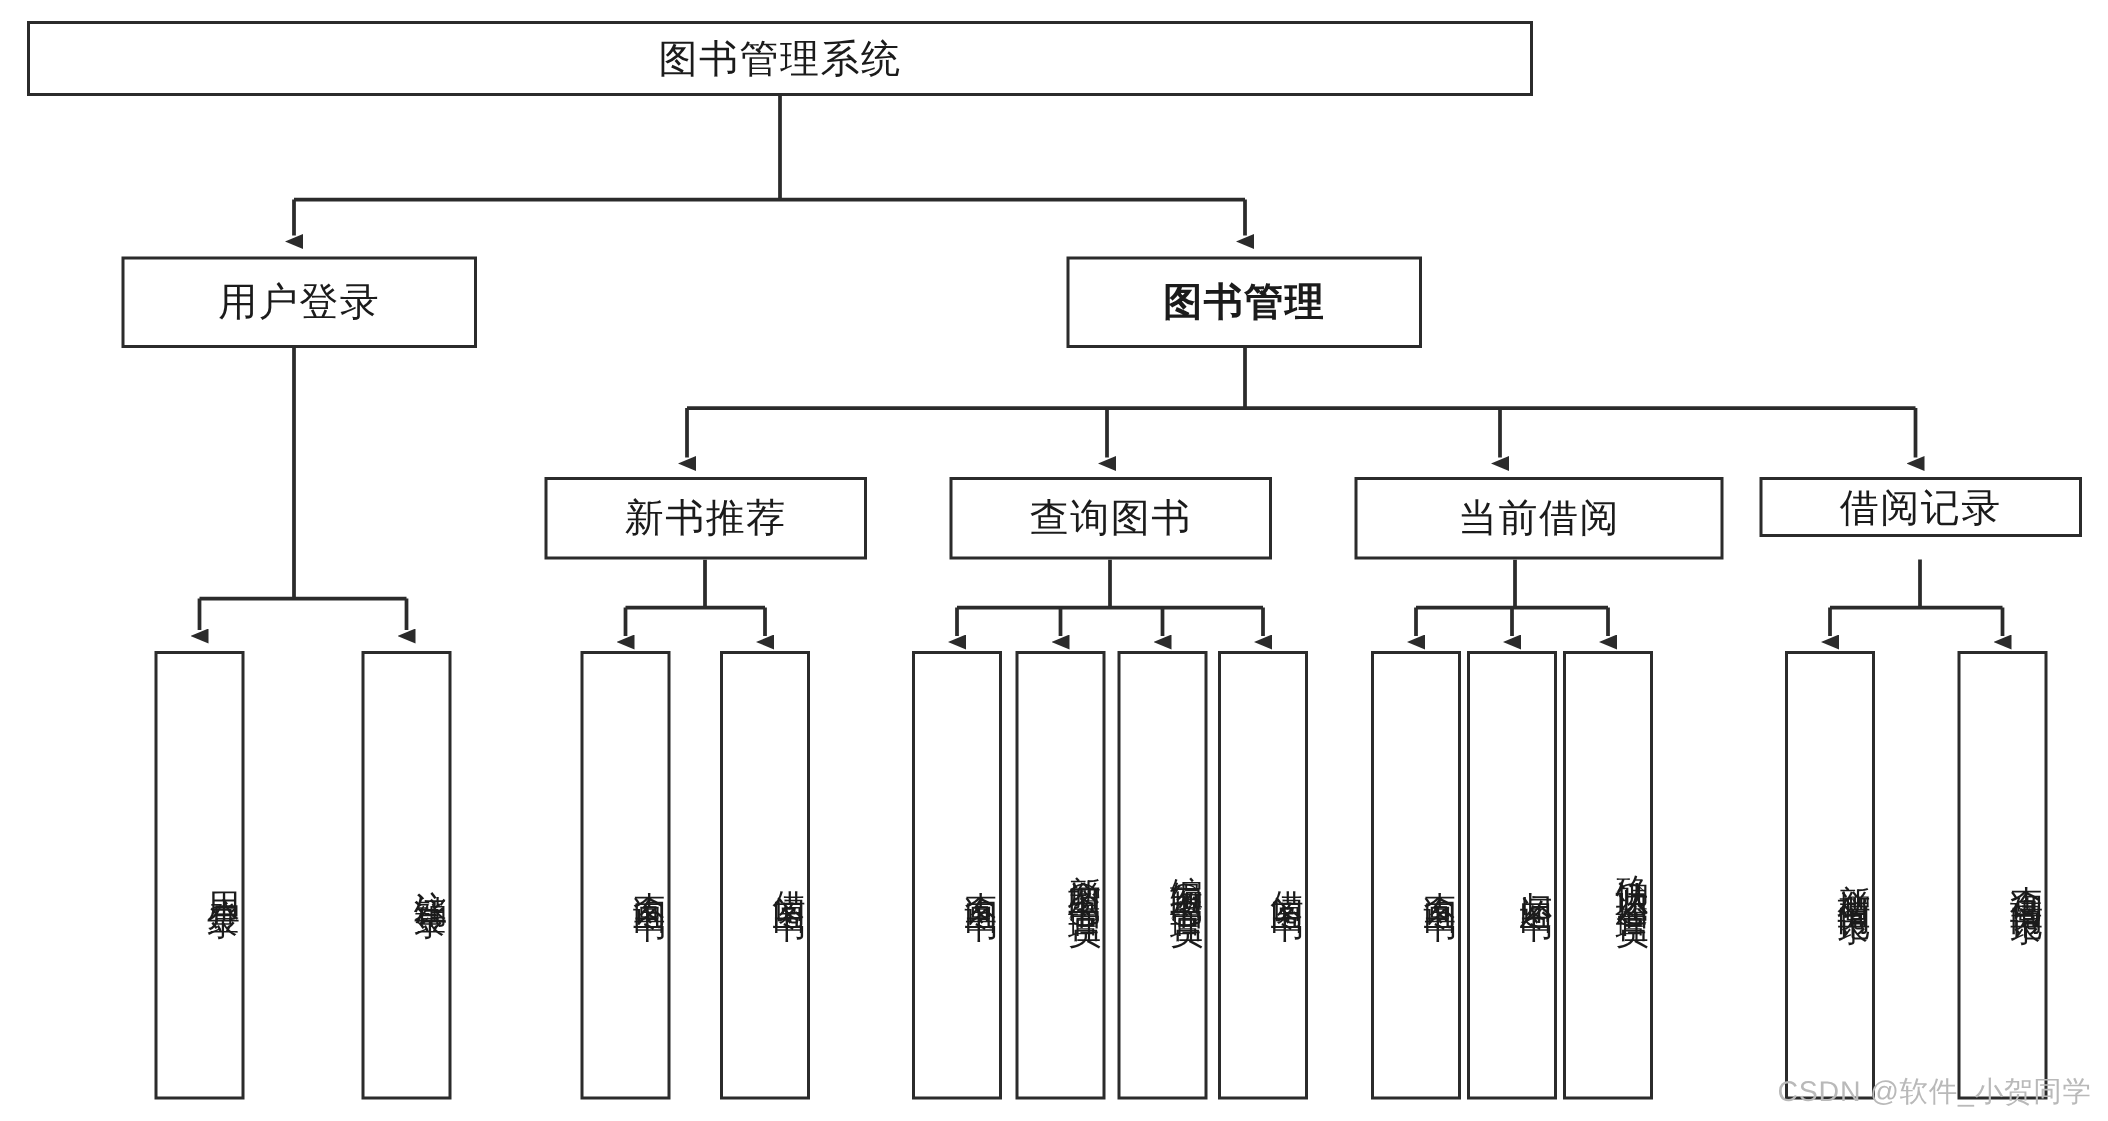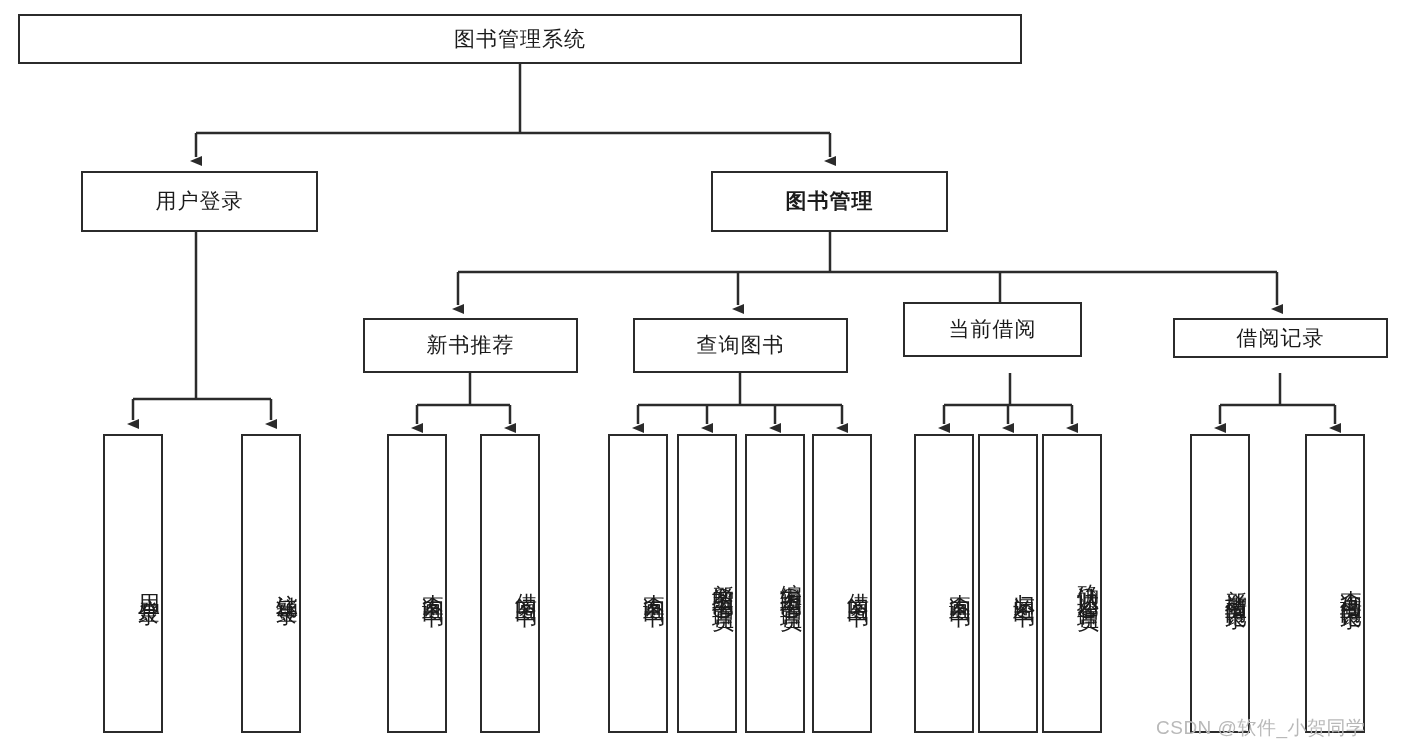--- a/index.html
+++ b/index.html
@@ -27,21 +27,21 @@
   }
   .node {
     position: absolute;
     box-sizing: border-box;
     border: 2px solid #2b2b2b;
     background: #ffffff;
     display: flex;
     align-items: center;
     justify-content: center;
     color: #1b1b1b;
-    font-size: 21px;
+    font-size: 26px;
     letter-spacing: 1px;
     line-height: 1.25;
     text-align: center;
   }
   .node.horiz {
     padding: 0 6px;
   }
   .node.vert {
     writing-mode: vertical-rl;
     text-orientation: upright;
@@ -131,21 +131,21 @@
   <div class="node horiz" style="left:711px; top:171px; width:237px; height:61px;font-weight:bold;">
     <span class="node-label">图书管理</span>
   </div>
 
   <div class="node horiz" style="left:363px; top:318px; width:215px; height:55px;">
     <span class="node-label">新书推荐</span>
   </div>
   <div class="node horiz" style="left:633px; top:318px; width:215px; height:55px;">
     <span class="node-label">查询图书</span>
   </div>
-  <div class="node horiz" style="left:903px; top:302px; width:179px; height:55px;">
+  <div class="node horiz" style="left:903px; top:318px; width:246px; height:55px;">
     <span class="node-label">当前借阅</span>
   </div>
   <div class="node horiz" style="left:1173px; top:318px; width:215px; height:40px;">
     <span class="node-label">借阅记录</span>
   </div>
 
   <div class="node vert" style="left:103px; top:434px; width:60px; height:299px;">
     <span class="node-label">用户登录</span>
   </div>
   <div class="node vert" style="left:241px; top:434px; width:60px; height:299px;">
@@ -182,15 +182,15 @@
     <span class="node-label">确认归还（管理员）</span>
   </div>
 
   <div class="node vert" style="left:1190px; top:434px; width:60px; height:299px;">
     <span class="node-label">新增借阅记录</span>
   </div>
   <div class="node vert" style="left:1305px; top:434px; width:60px; height:299px;">
     <span class="node-label">查询借阅记录</span>
   </div>
 
-  <div class="watermark" style="left:1156px; top:715px;">CSDN @软件_小贺同学</div>
+  <div class="watermark" style="left:1185px; top:715px;">CSDN @软件_小贺同学</div>
 
 </div>
 
 </body></html>

